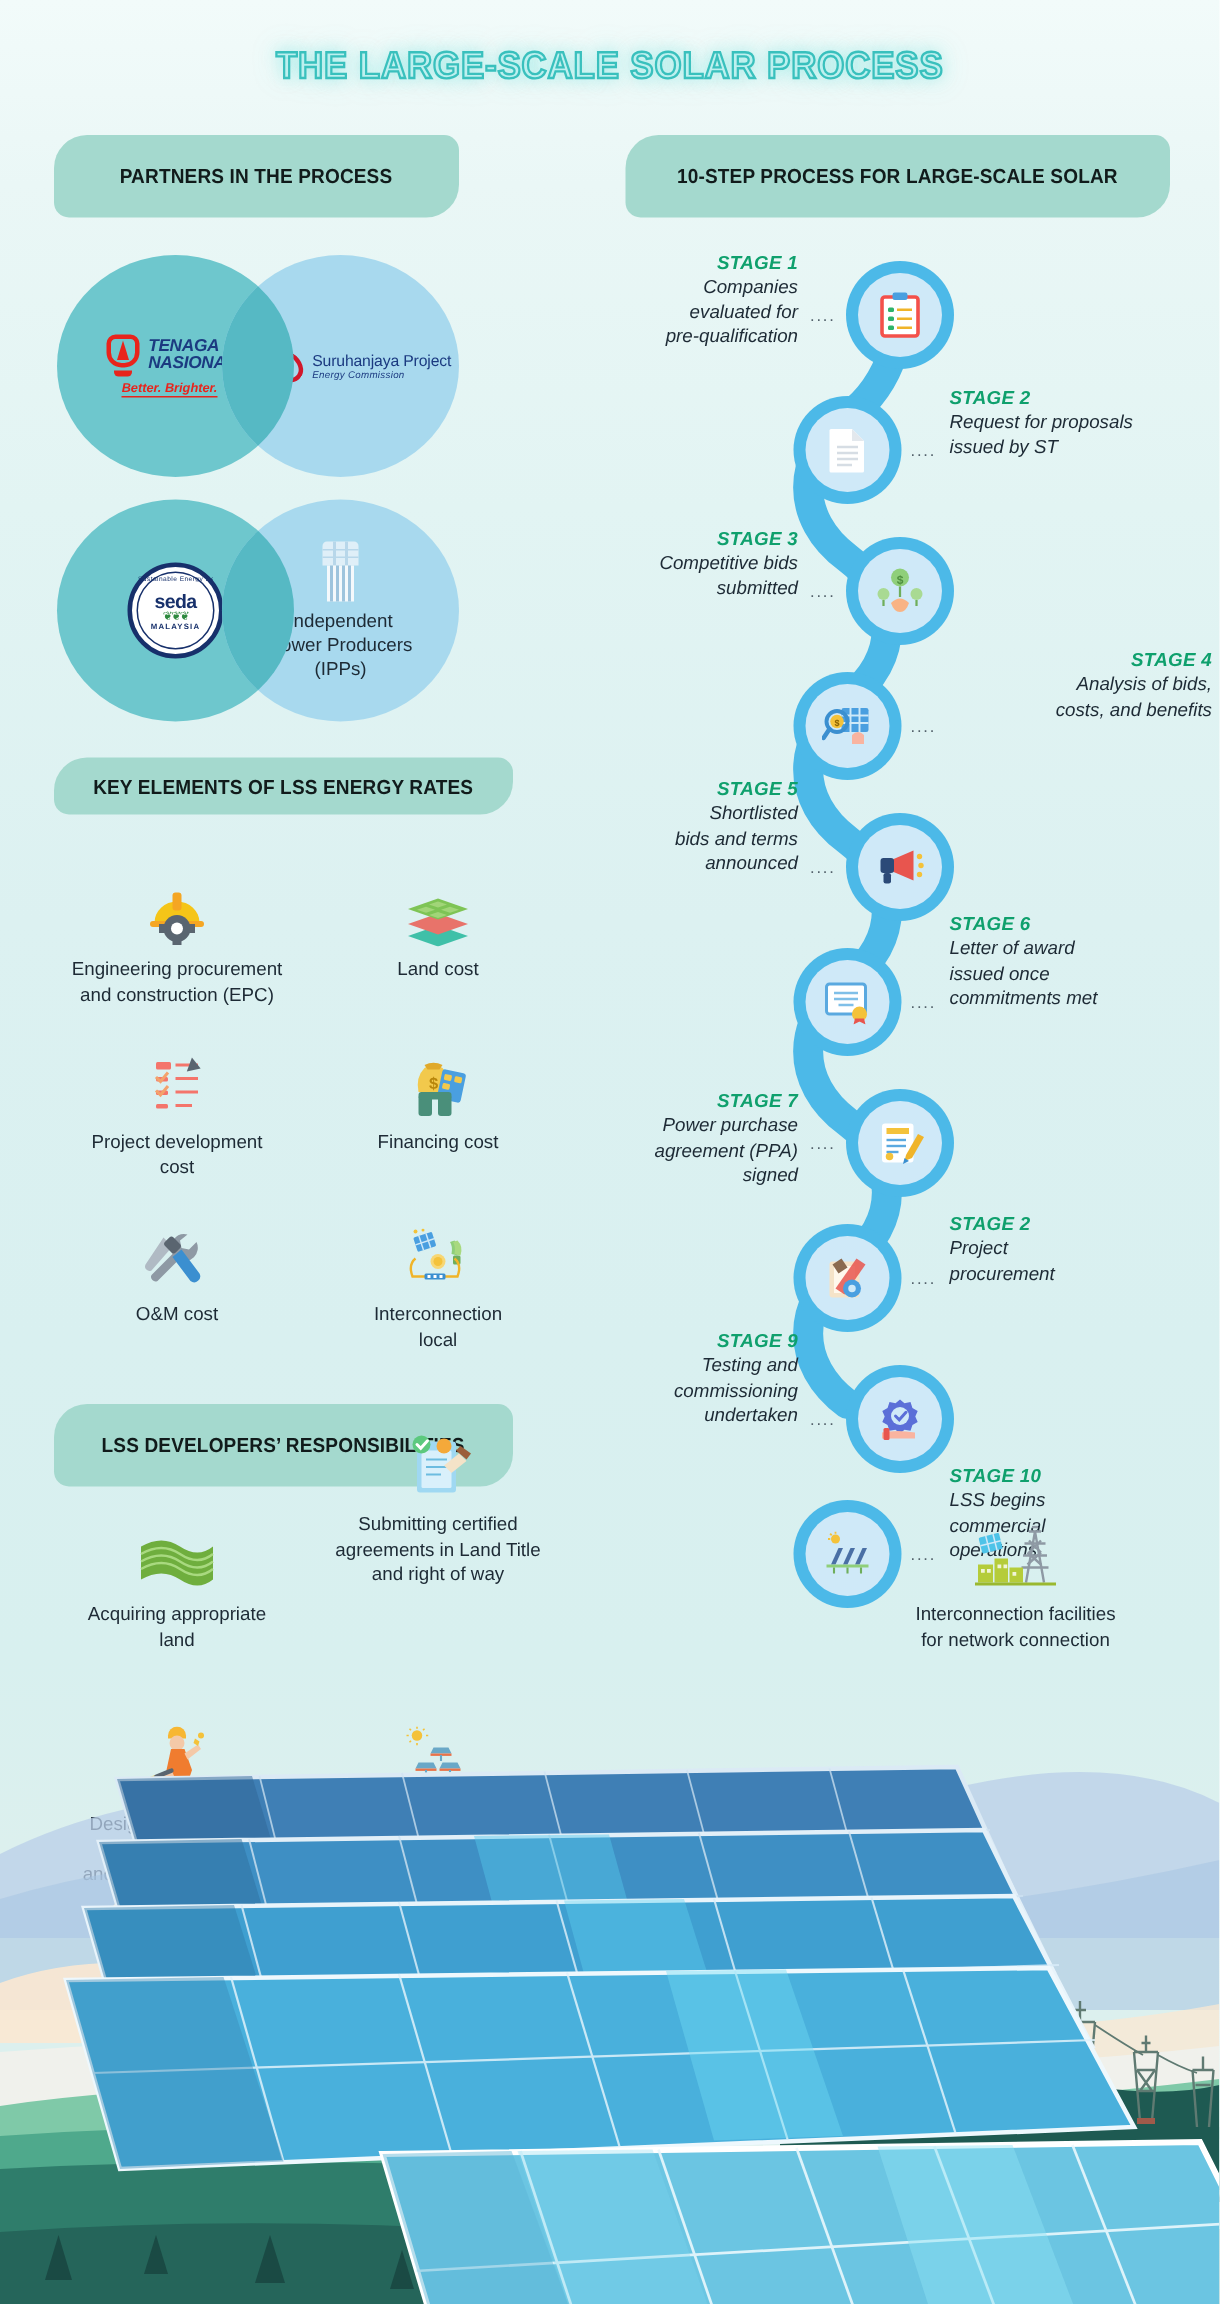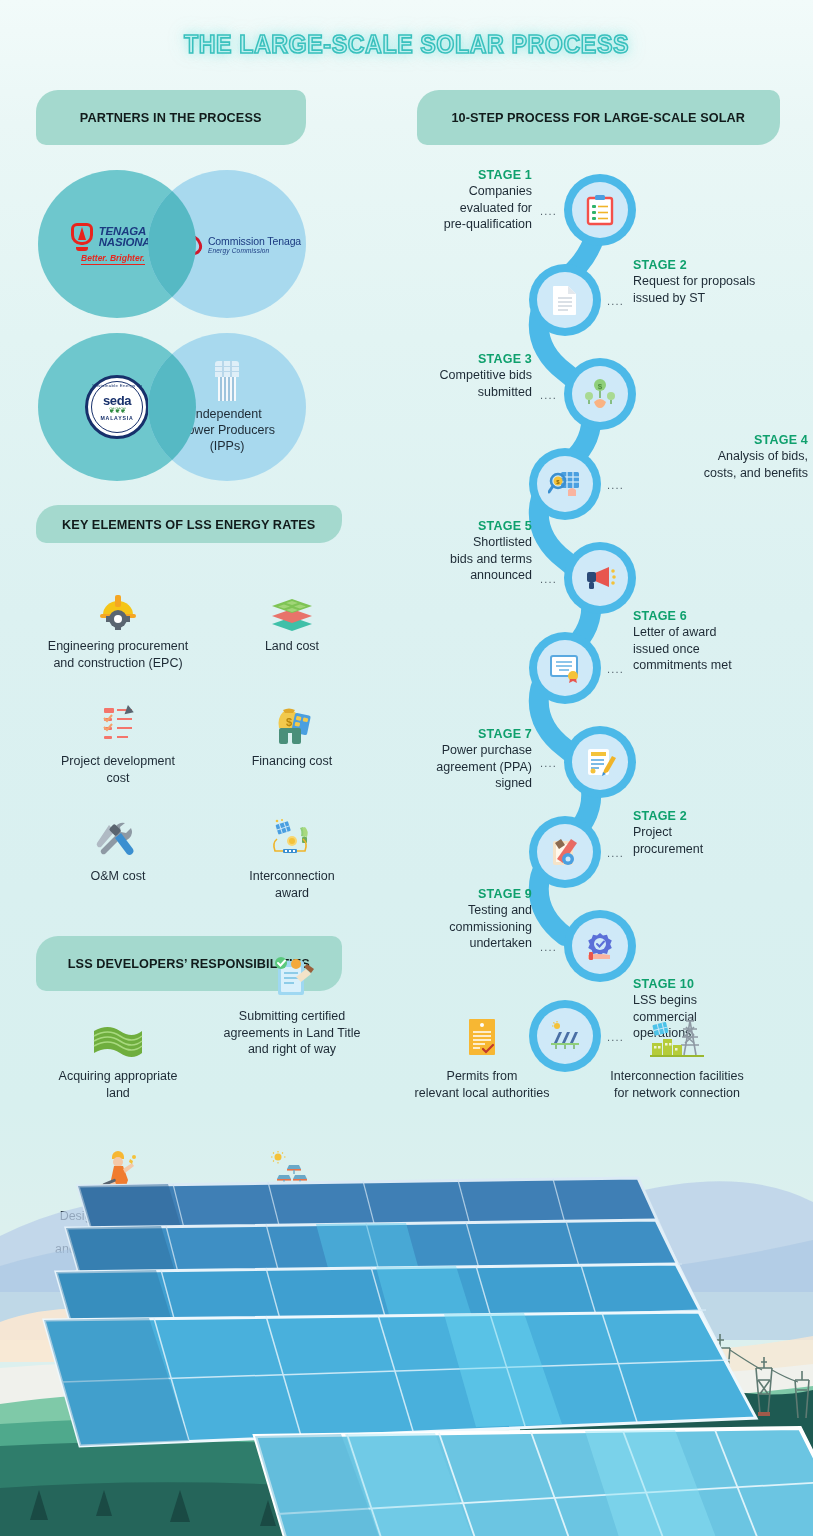--- a/index.html
+++ b/index.html
@@ -97,21 +97,21 @@
   .tl-svg { position:absolute; left:0; top:0; }
   .node {
     position:absolute; width:72px; height:72px; border-radius:50%;
     background:#4cb9e8; display:flex; align-items:center; justify-content:center;
   }
   .node-in {
     width:56px; height:56px; border-radius:50%; background:#cfe9f8;
     display:flex; align-items:center; justify-content:center; font-size:24px;
   }
   .dots { position:absolute; font-size:11px; color:#53616b; letter-spacing:1.2px; line-height:10px; }
-  .stg { position:absolute; width:150px; }
+  .stg { position:absolute; width:150px;font-style:italic; }
   .stg.l { text-align:right; }
   .stg.r { text-align:left; }
   .stg-t { font-size:12.5px; font-weight:bold; color:#0fa06d; letter-spacing:.2px; line-height:16px; }
   .stg-d { font-size:12.5px; color:#1d2a35; line-height:16.5px; }
 
   
   .grid-item { position:absolute; width:160px; text-align:center; }
   .gi-icon { height:46px; display:flex; align-items:flex-end; justify-content:center; margin-bottom:7px; }
   .gi-lbl { font-size:12.5px; color:#1d2a35; line-height:16.5px; }
 
@@ -156,21 +156,21 @@
         <div class="tnb-tag">Better. Brighter.</div>
       </div>
     </div>
     <div class="vcircle vc-right" style="left:110px; top:0;">
       <div class="st-wrap" style="transform:translateX(12px);">
         <div class="st-mark">
           <div class="st-s"></div>
             <div class="st-s2"></div>
         </div>
         <div>
-          <div class="st-txt1">Commission Tenaga</div>
+          <div class="st-txt1">Suruhanjaya Project</div>
           <div class="st-txt2">Energy Commission</div>
         </div>
       </div>
     </div>
 
     <div class="vcircle vc-left" style="left:0; top:163px;">
       <div class="seda">
         <div class="seda-ring-txt" style="max-width:50px; overflow:hidden; white-space:nowrap; text-overflow:clip;">Sustainable Energy Development Authority</div>
         <div class="seda-inner">
           <div class="seda-word">seda</div>
@@ -561,21 +561,21 @@
             <rect x="14" y="30" width="14" height="4" rx="1"></rect>
           </g>
           <g fill="#fff">
             <rect x="16" y="31" width="2" height="2"></rect>
             <rect x="20" y="31" width="2" height="2"></rect>
             <rect x="24" y="31" width="2" height="2"></rect>
           </g>
         </svg>
     </div>
     <div class="gi-lbl" style="white-space:pre-line;">Interconnection
-award</div>
+local</div>
   </div>
 
   <div class="grid-item" style="left:38px; top:1015px;">
     <div class="gi-icon">
       <svg width="56" height="40" viewBox="0 0 56 40">
           <path d="M4,10 q14,-8 26,0 q12,8 22,0 v22 q-10,8 -22,0 q-12,-8 -26,0z" fill="#6fae3e"></path>
           <g stroke="#a8d97f" stroke-width="1.6" fill="none">
             <path d="M4,15 q14,-8 26,0 q12,8 22,0"></path>
             <path d="M4,20 q14,-8 26,0 q12,8 22,0"></path>
             <path d="M4,25 q14,-8 26,0 q12,8 22,0"></path>
@@ -598,38 +598,20 @@
           <circle cx="13" cy="8" r="6" fill="#5cc97e"></circle>
           <path d="M10,8 l2.5,2.5 l4.5,-5" stroke="#fff" stroke-width="2" fill="none" stroke-linecap="round"></path>
           <circle cx="28" cy="9" r="5" fill="#f4a93a"></circle>
           <path d="M28,22 l10,-8 l5,5 l-10,8z" fill="#f4e3c8"></path>
           <path d="M36,12 l7,6 l3,-4 l-7,-5z" fill="#9b5f3a"></path>
         </svg>
     </div>
     <div class="gi-lbl" style="white-space:pre-line;">Submitting certified
 agreements in Land Title
 and right of way</div>
-  </div>
-  <div class="grid-item" style="left:402px; top:1015px;">
-    <div class="gi-icon">
-      <svg width="38" height="44" viewBox="0 0 38 44">
-          <rect x="6" y="2" width="26" height="36" rx="1" fill="#f7b733"></rect>
-          <circle cx="19" cy="8" r="2" fill="#fff"></circle>
-          <g stroke="#fff" stroke-width="1.5">
-            <line x1="10" y1="15" x2="28" y2="15"></line>
-            <line x1="10" y1="19" x2="28" y2="19"></line>
-            <line x1="10" y1="23" x2="28" y2="23"></line>
-            <line x1="10" y1="27" x2="22" y2="27"></line>
-            <line x1="10" y1="31" x2="17" y2="31"></line>
-          </g>
-          <path d="M20,32 l3,3 l7,-7" stroke="#c0392b" stroke-width="2.2" fill="none" stroke-linecap="round"></path>
-        </svg>
-    </div>
-    <div class="gi-lbl" style="white-space:pre-line;">Permits from
-relevant local authorities</div>
   </div>
   <div class="grid-item" style="left:597px; top:1015px;">
     <div class="gi-icon">
       <svg width="54" height="44" viewBox="0 0 54 44">
           <g transform="rotate(-14 12 14)">
             <rect x="4" y="6" width="14" height="11" rx="1" fill="#4ec3e8"></rect>
             <g stroke="#cfe9f8" stroke-width="1">
               <line x1="4" y1="11.5" x2="18" y2="11.5"></line>
               <line x1="9" y1="6" x2="9" y2="17"></line>
               <line x1="14" y1="6" x2="14" y2="17"></line>

